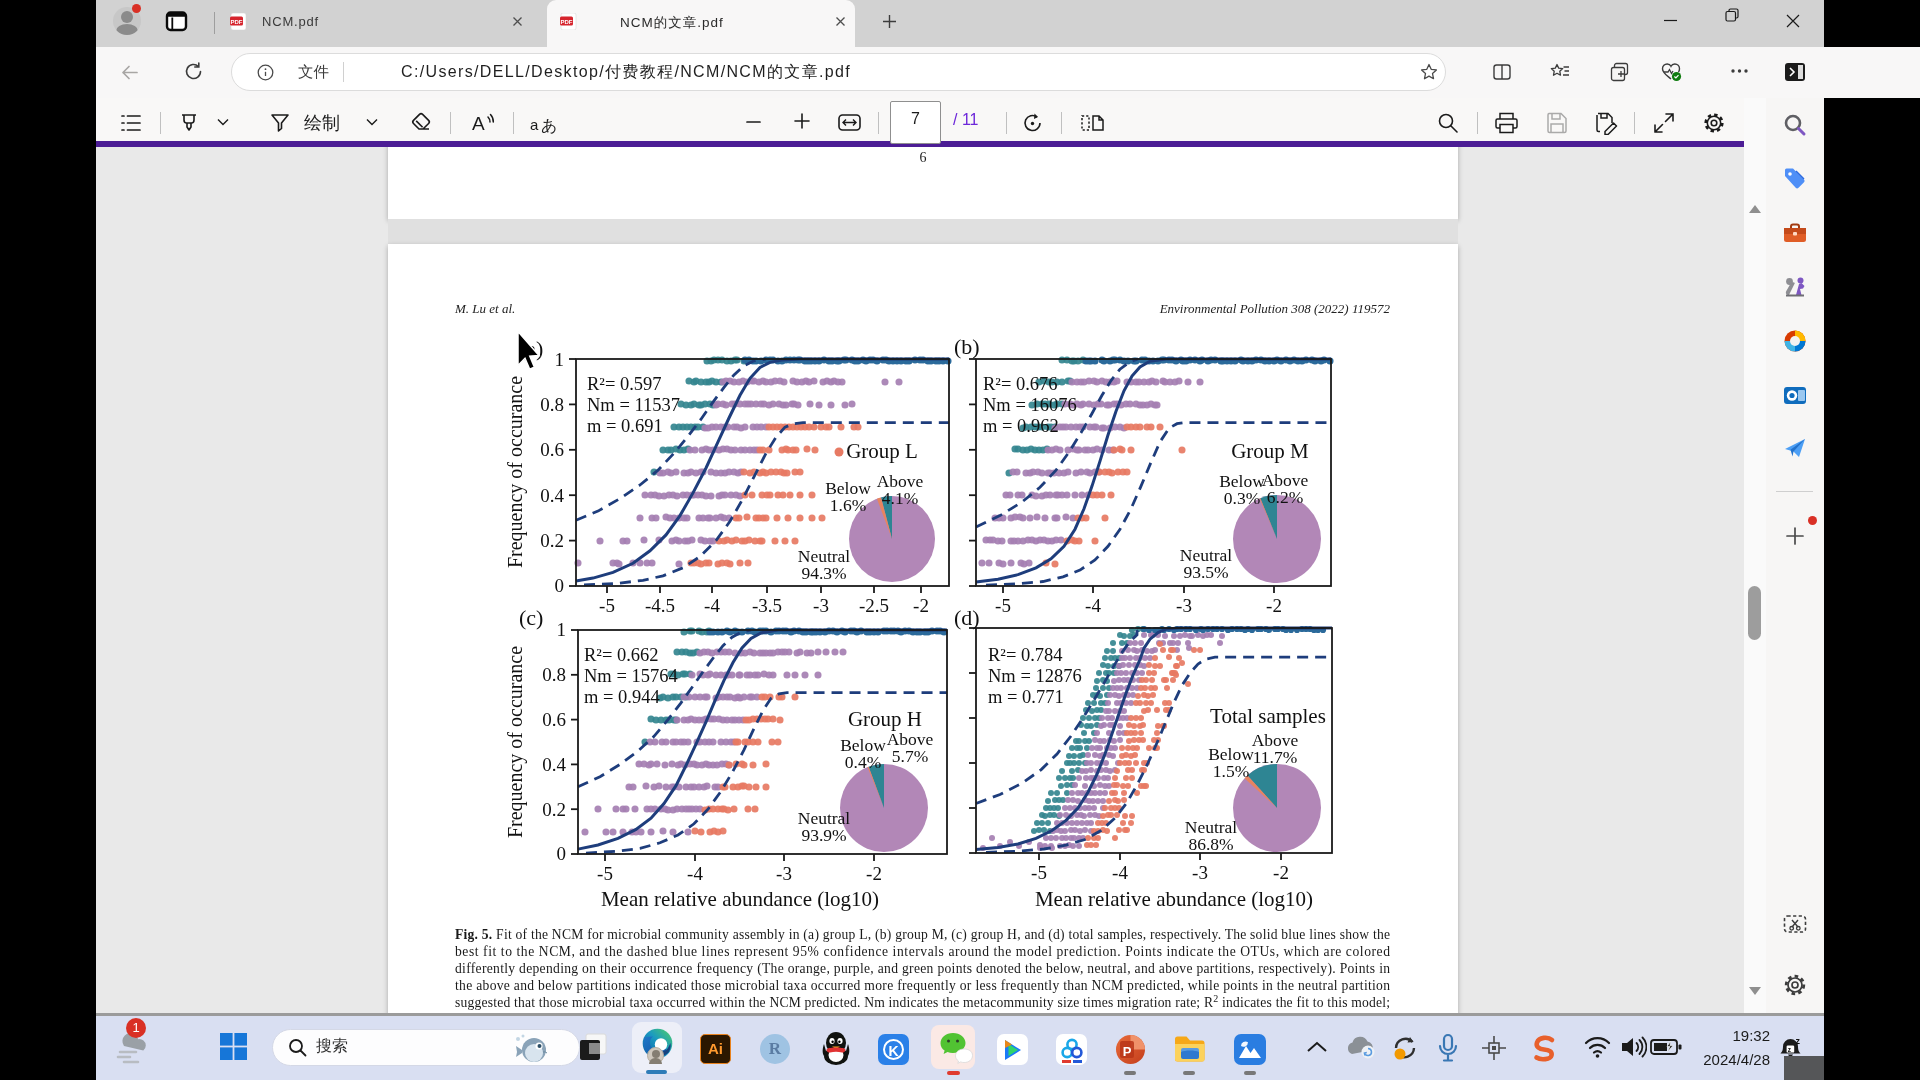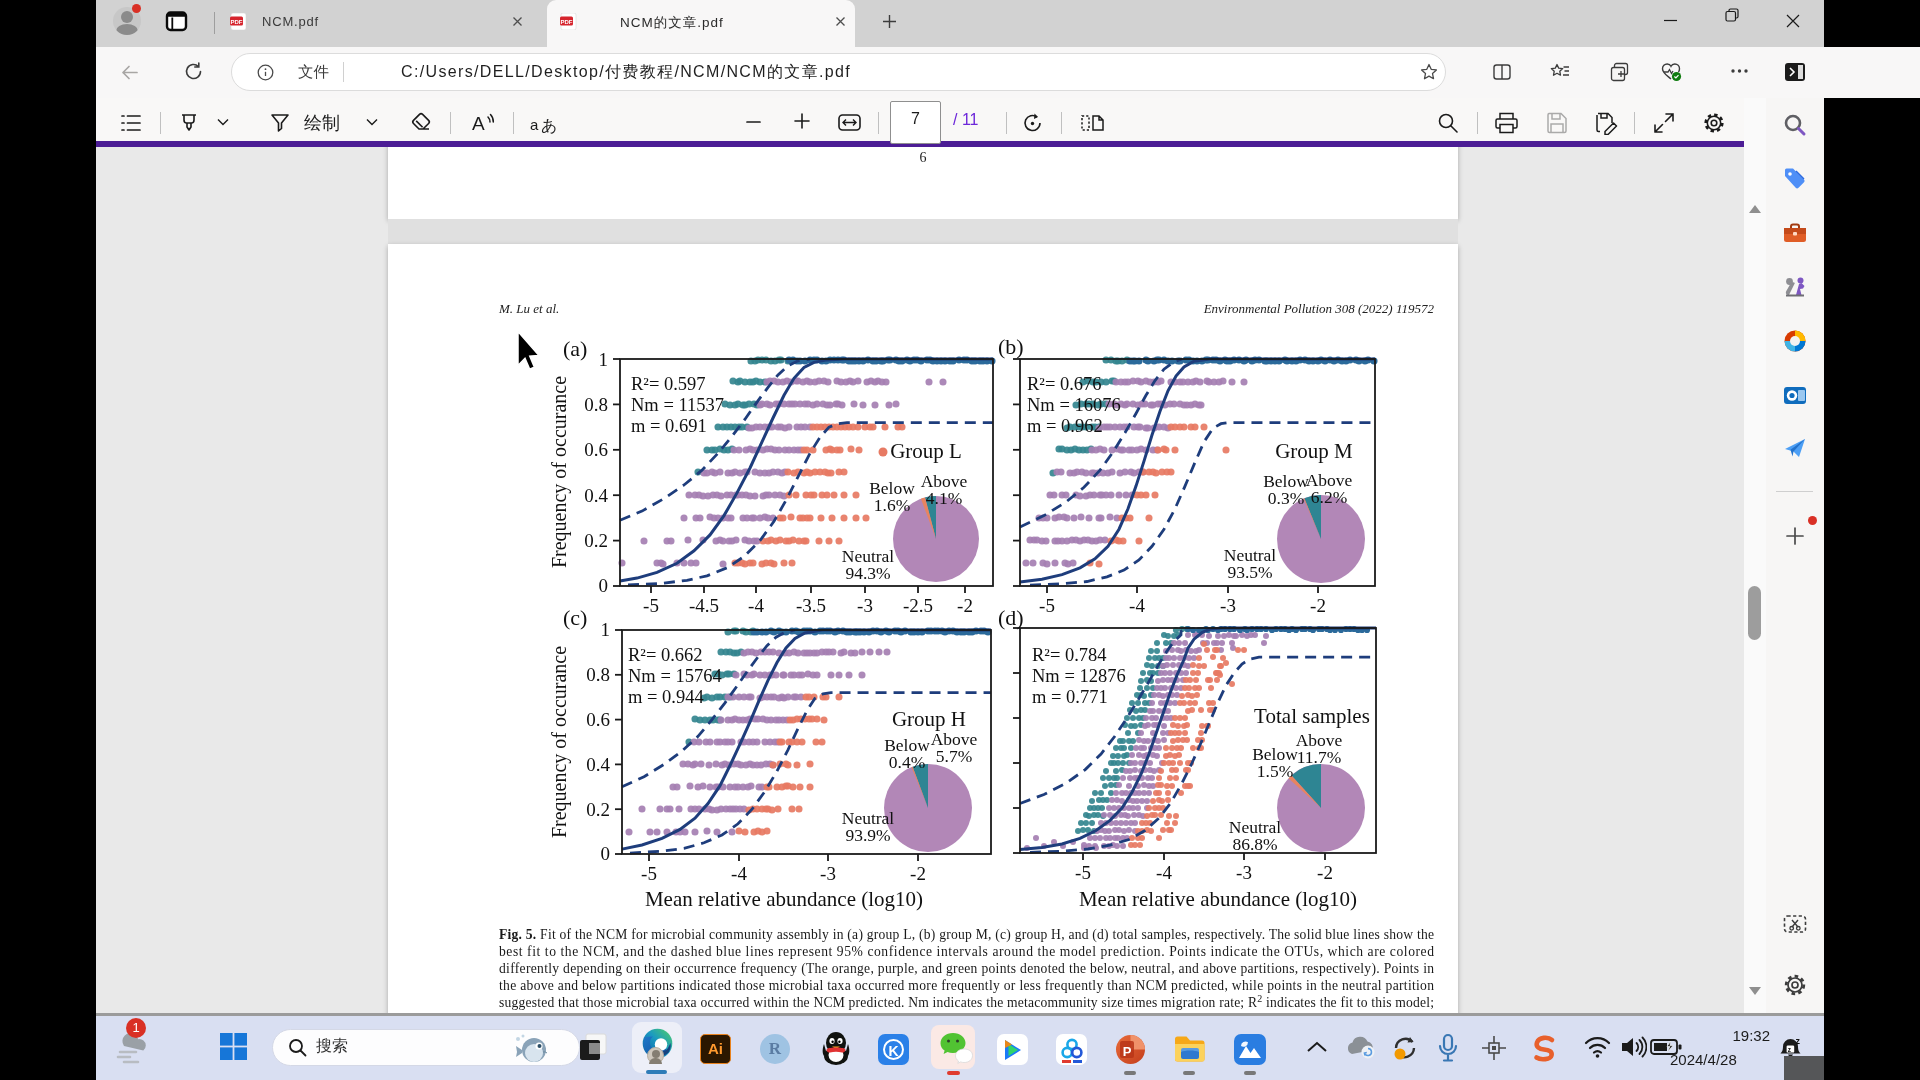--- a/index.html
+++ b/index.html
@@ -215,21 +215,21 @@
       </svg>
   </div>
 
   <div id="pdfarea">
 
     <div class="abs" style="left:292px;top:-12px;width:1070px;height:84px;background:#fff;box-shadow:0 2px 5px rgba(0,0,0,.28);"></div>
     <div class="abs" style="left:292px;top:3px;width:1070px;text-align:center;font-family:'Liberation Serif',serif;font-size:14px;color:#222;">6</div>
     <div class="abs" style="left:292px;top:72px;width:1070px;height:25px;background:#e0e0e0;"></div>
 
     <div class="abs" style="left:292px;top:97px;width:1070px;height:790px;background:#fff;box-shadow:0 2px 5px rgba(0,0,0,.28);"></div>
-    <div class="abs" style="left:292px;top:97px;width:1070px;height:766px;padding-left:44px;">
+    <div class="abs" style="left:292px;top:97px;width:1070px;height:766px;">
 <svg width="1070" height="766" viewBox="0 0 1070 766" font-family="Liberation Serif, serif">
           <text x="67" y="69" font-size="13" font-style="italic" fill="#222">M. Lu et al.</text>
           <text x="1002" y="69" font-size="13" font-style="italic" fill="#222" text-anchor="end">Environmental Pollution 308 (2022) 119572</text>
           <g fill="#34858f" fill-opacity="0.92">
             <circle cx="301" cy="137" r="3.55"></circle>
             <circle cx="306" cy="138" r="3.55"></circle>
             <circle cx="308" cy="137" r="3.55"></circle>
             <circle cx="313" cy="138" r="3.55"></circle>
             <circle cx="318" cy="138" r="3.55"></circle>
             <circle cx="321" cy="138" r="3.55"></circle>
@@ -2166,21 +2166,21 @@
         <path d="M16.5 8 a5.5 5.5 0 0 1 0 8 M19.5 5 a10 10 0 0 1 0 14 M22.5 2.5 a13.5 13.5 0 0 1 0 19" fill="none" stroke="#1b1b1b" stroke-width="1.8" stroke-linecap="round"></path>
       </svg>
     <svg class="abs" style="left:1554px;top:21px;" width="32" height="20" viewBox="0 0 32 20">
         <rect x="1" y="3" width="26" height="14" rx="3" fill="none" stroke="#1b1b1b" stroke-width="1.8"></rect>
         <rect x="28.5" y="7.5" width="3" height="5" rx="1" fill="#1b1b1b"></rect>
         <rect x="4" y="6" width="13" height="8" fill="#1b1b1b"></rect>
         <path d="M20.5 4.5 l-3.5 5 h3 l-2.5 5.5 5.5-6.5 h-3z" fill="#1b1b1b" stroke="#fff" stroke-width=".6"></path>
       </svg>
 
     <div class="abs" style="left:1574px;top:11px;width:100px;text-align:right;font-size:15px;color:#1b1b1b;">19:32</div>
-    <div class="abs" style="left:1574px;top:35px;width:100px;text-align:left;font-size:15px;color:#1b1b1b;">2024/4/28</div>
+    <div class="abs" style="left:1574px;top:35px;width:100px;text-align:right;font-size:15px;color:#1b1b1b;">2024/4/28</div>
 
     <svg class="abs" style="left:1682px;top:19px;" width="27" height="27" viewBox="0 0 27 27">
         <path d="M12.5 4 a7.5 7.5 0 0 1 7.5 7.5 c0 4.5 1.5 6 2.5 7 H2.5 c1-1 2.5-2.5 2.5-7 A7.5 7.5 0 0 1 12.5 4z" fill="#1b1b1b"></path>
         <path d="M10 19.5 a2.6 2.6 0 0 0 5 0z" fill="#1b1b1b"></path>
         <rect x="8.6" y="10.6" width="7.6" height="7" rx="1.2" fill="#fff"></rect>
         <text x="9.8" y="16.6" font-size="6.5" font-weight="bold" fill="#111">z</text>
         <text x="17.5" y="9" font-size="9" font-weight="bold" fill="#111">z</text>
       </svg>
   </div>
 </div>

